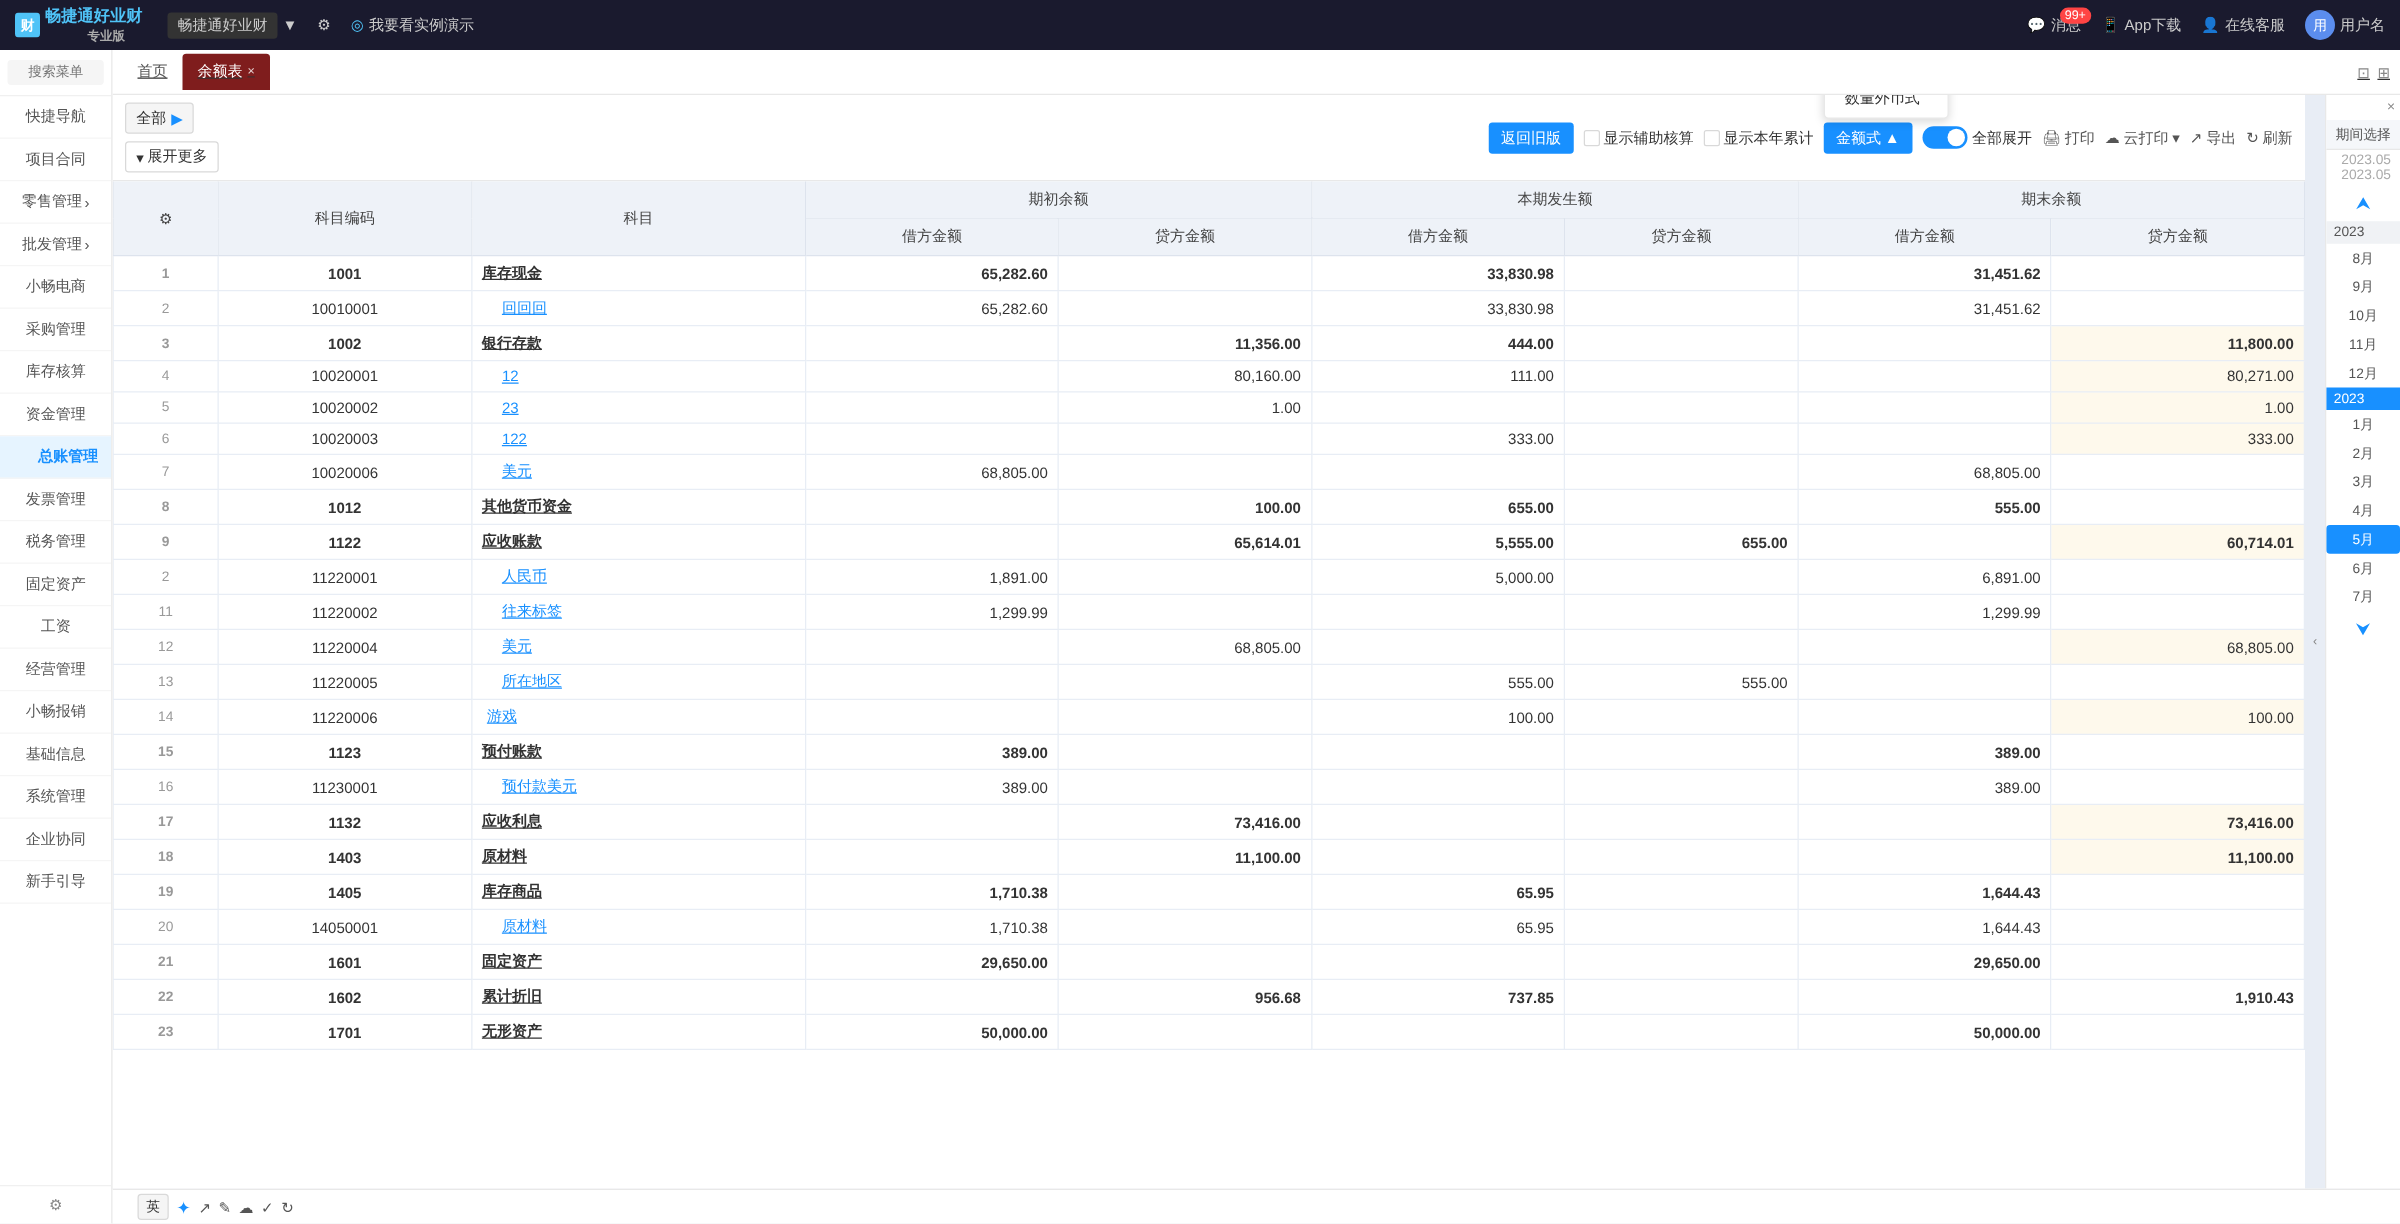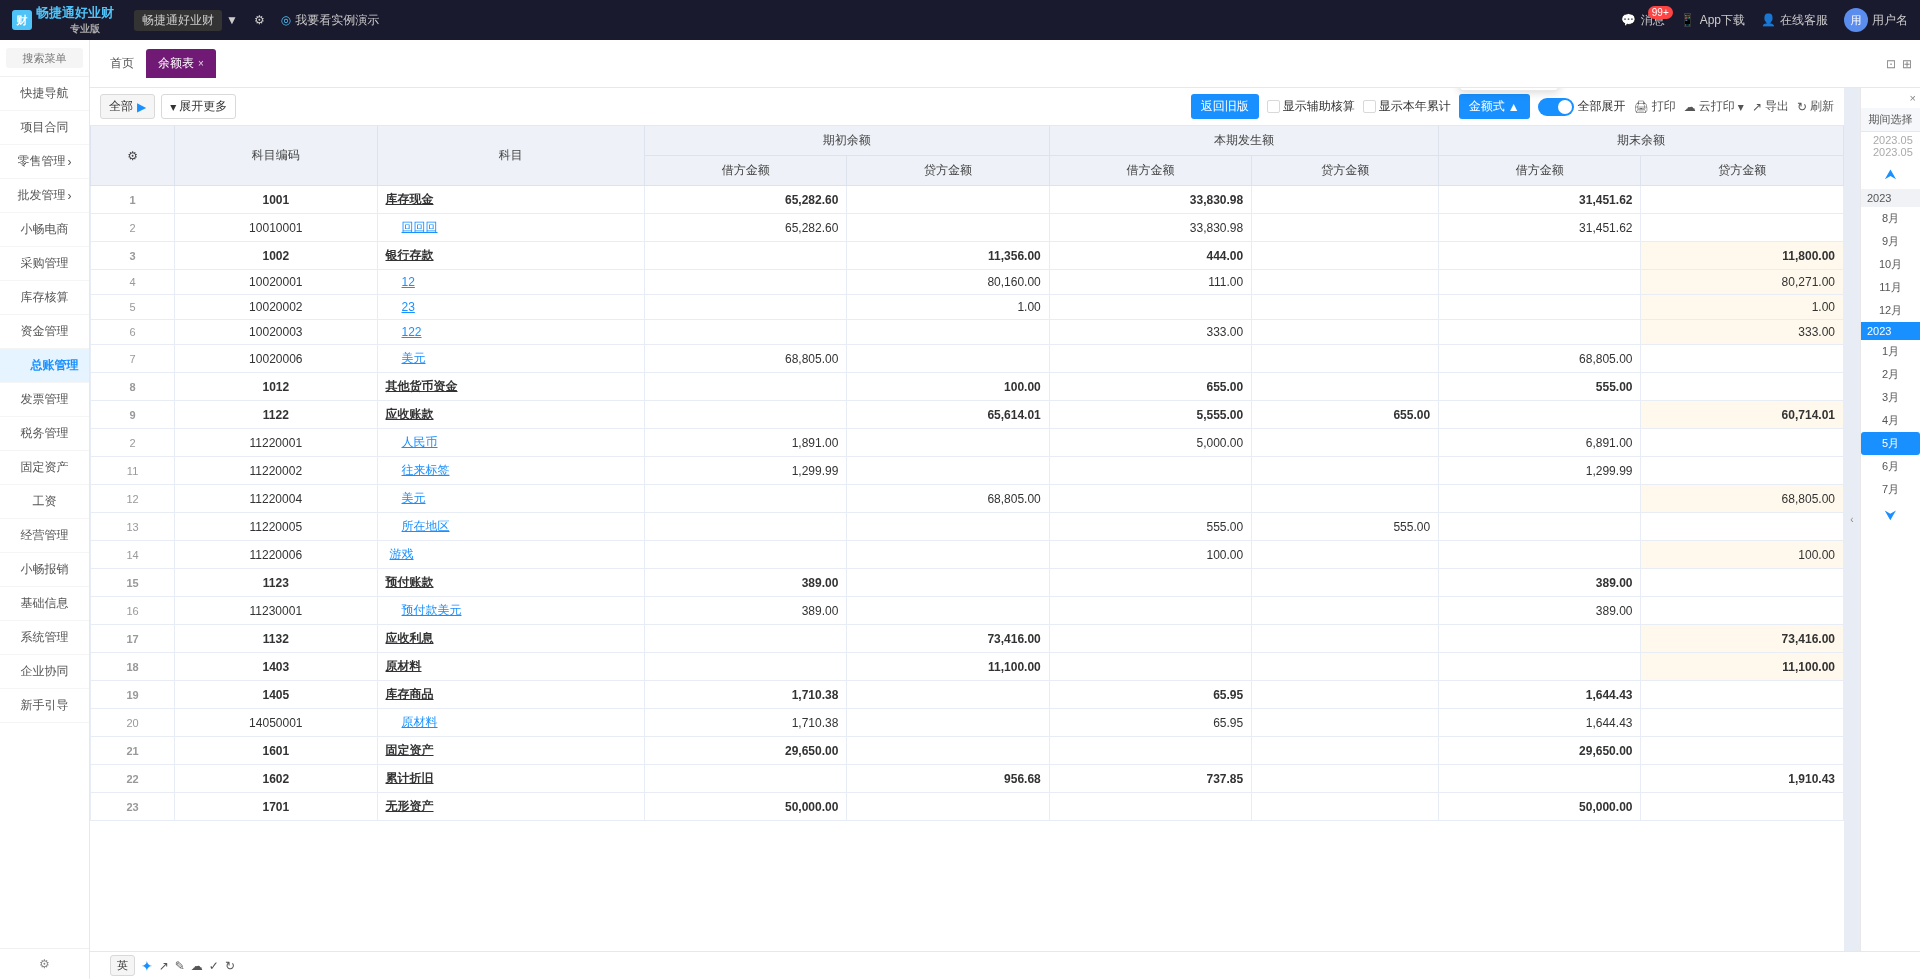--- a/index.html
+++ b/index.html
@@ -27,35 +27,35 @@
     .sidebar-search-box { width: 100%; background: #f5f5f5; border: none; border-radius: 3px; padding: 4px 6px; font-size: 11px; color: #666; text-align: center; cursor: pointer; }
     .sidebar-item { padding: 8px 4px; text-align: center; font-size: 12px; color: #555; cursor: pointer; border-bottom: 1px solid #f5f5f5; }
     .sidebar-item.active { background: #e6f4ff; color: #1890ff; font-weight: bold; padding-left: 24px; }
     .sidebar-item.has-sub { display: flex; align-items: center; justify-content: center; gap: 2px; }
     .sidebar-settings { margin-top: auto; padding: 8px 4px; text-align: center; border-top: 1px solid #f0f0f0; cursor: pointer; color: #888; }
 
     
     .content-area { flex: 1; display: flex; flex-direction: column; overflow: hidden; }
 
     
-    .tab-bar { background: #fff; border-bottom: 1px solid #e8e8e8; display: flex; align-items: center; padding: 0 8px; height: 48px; flex-shrink: 0; }
+    .tab-bar { background: #fff; border-bottom: 1px solid #e8e8e8; display: flex; align-items: center; padding: 0 8px; height: 36px; flex-shrink: 0; text-decoration: underline; }
     .tab-item { padding: 6px 12px; font-size: 12px; color: #555; cursor: pointer; border-radius: 3px 3px 0 0; display: flex; align-items: center; gap: 4px; }
-    .tab-item.active { background: #701a75; color: #fff; }
+    .tab-item.active { background: #7f1d1d; color: #fff; }
     .tab-close { font-size: 10px; cursor: pointer; opacity: 0.8; }
     .tab-item.home { color: #555; background: none; }
 
     
     .page-content { flex: 1; display: flex; overflow: hidden; }
 
     
     .main-panel { flex: 1; display: flex; flex-direction: column; overflow: hidden; background: #fff; }
 
     
     .toolbar { padding: 6px 10px; display: flex; align-items: center; gap: 8px; border-bottom: 1px solid #e8e8e8; flex-shrink: 0; background: #fff; }
-    .toolbar-left { display: flex; align-items: flex-start; gap: 6px; }
+    .toolbar-left { display: flex; align-items: flex-start; gap: 6px; flex-direction: column; }
     .all-btn { display: flex; align-items: center; gap: 4px; background: #f5f5f5; border: 1px solid #d9d9d9; border-radius: 3px; padding: 3px 8px; cursor: pointer; font-size: 12px; }
     .all-btn .arrow-right { color: #1890ff; cursor: pointer; }
     .expand-btn { display: flex; align-items: center; gap: 3px; border: 1px solid #d9d9d9; border-radius: 3px; padding: 3px 8px; cursor: pointer; font-size: 12px; background: #fff; }
     .toolbar-right { margin-left: auto; display: flex; align-items: center; gap: 8px; }
     .back-btn { background: #1890ff; color: #fff; border: none; border-radius: 3px; padding: 4px 10px; font-size: 12px; cursor: pointer; }
     .checkbox-item { display: flex; align-items: center; gap: 3px; font-size: 12px; cursor: pointer; }
     .check-box { width: 13px; height: 13px; border: 1px solid #d9d9d9; border-radius: 2px; background: #fff; }
     .jin-e-btn { background: #1890ff; color: #fff; border: none; border-radius: 3px; padding: 4px 10px; font-size: 12px; cursor: pointer; display: flex; align-items: center; gap: 3px; position: relative; }
     .toggle-switch { display: flex; align-items: center; gap: 4px; }
     .switch { width: 36px; height: 18px; background: #1890ff; border-radius: 9px; cursor: pointer; position: relative; }

